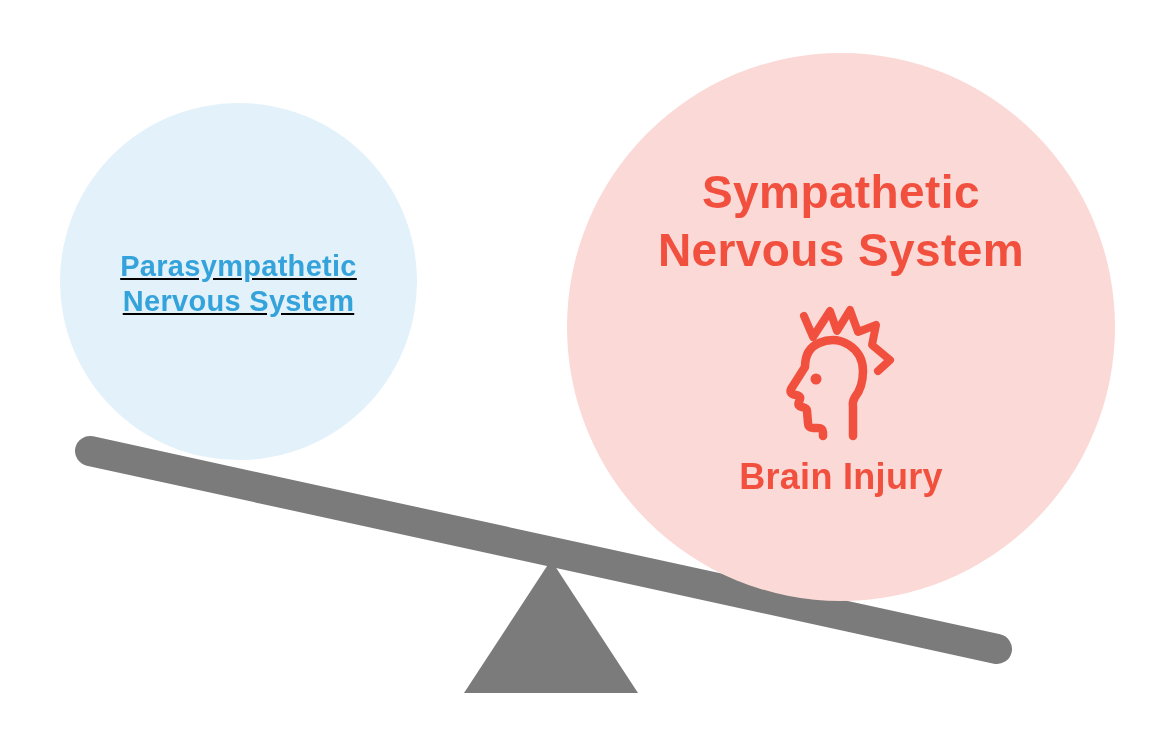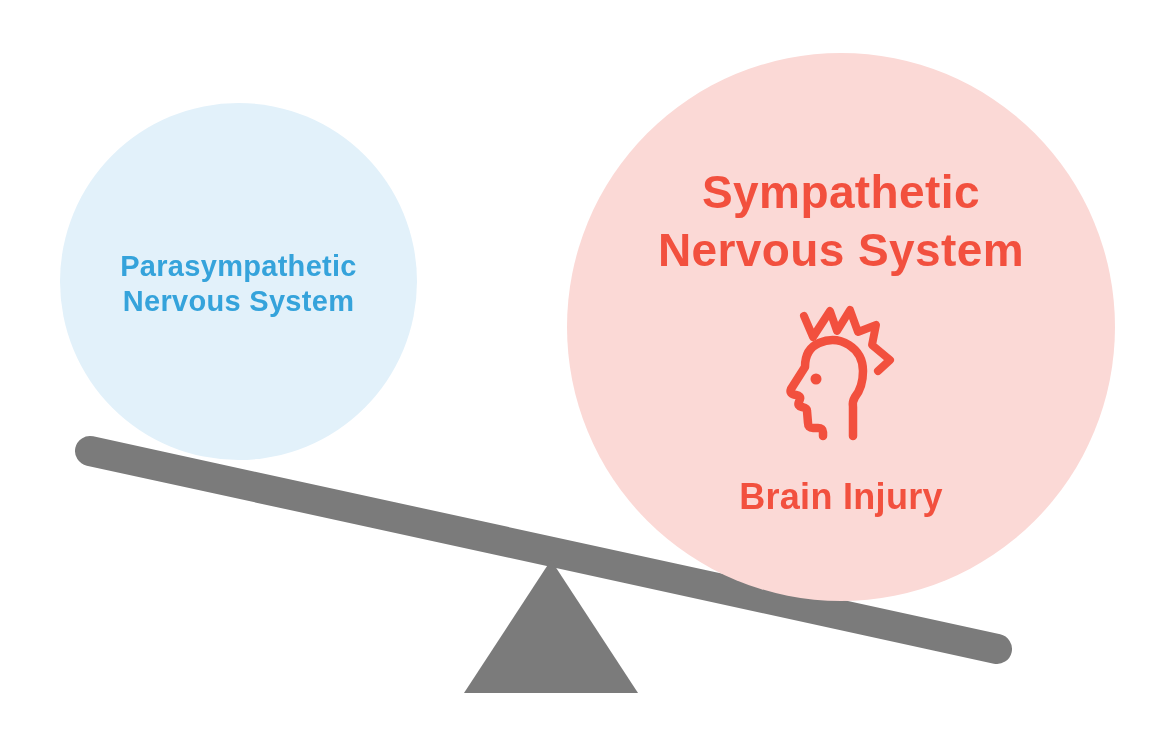--- a/index.html
+++ b/index.html
@@ -29,41 +29,42 @@
     position:absolute;
     border-radius:50%;
     display:flex;flex-direction:column;align-items:center;
     text-align:center;
     gap:12px;
   }
   .circle-left{
     left:60px;top:103px;width:357px;height:357px;
     background:var(--left-circle-fill);
     padding-top:146px;
+    text-decoration:underline;
   }
   .circle-left .label{
     color:var(--left-text);
     font-size:29px;font-weight:700;line-height:35px;
     letter-spacing:0.3px;
   }
   .circle-right{
     left:567px;top:53px;width:548px;height:548px;
     background:var(--right-circle-fill);
     padding-top:110px;
   }
   .circle-right .title{
     color:var(--right-text);
     font-size:46px;font-weight:700;line-height:58px;
     letter-spacing:0.4px;
   }
   .head-icon{display:block;width:125px;height:140px;margin-top:12px;}
   .circle-right .caption{
     color:var(--right-text);
     font-size:36px;font-weight:600;line-height:40px;
-    margin-top:22px;letter-spacing:0.3px;
+    margin-top:2px;letter-spacing:0.3px;
   }
   .line{display:block;}
 </style>
 </head>
 <body>
 
 <div class="canvas">
 
   <svg class="seesaw-svg" viewBox="0 0 1172 740" aria-hidden="true">
     <line x1="90" y1="451" x2="997" y2="649" stroke="var(--seesaw-gray)" stroke-width="30" stroke-linecap="round"></line>

